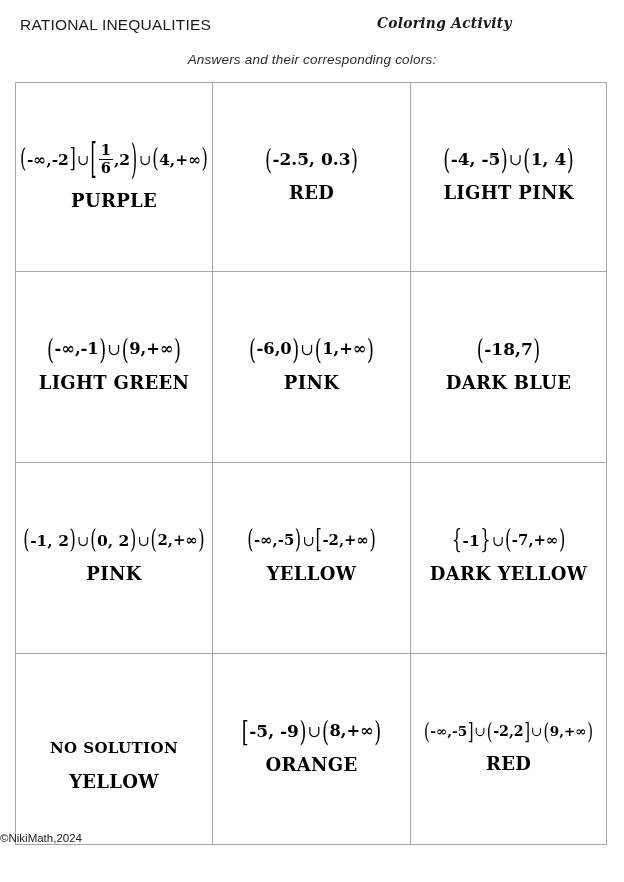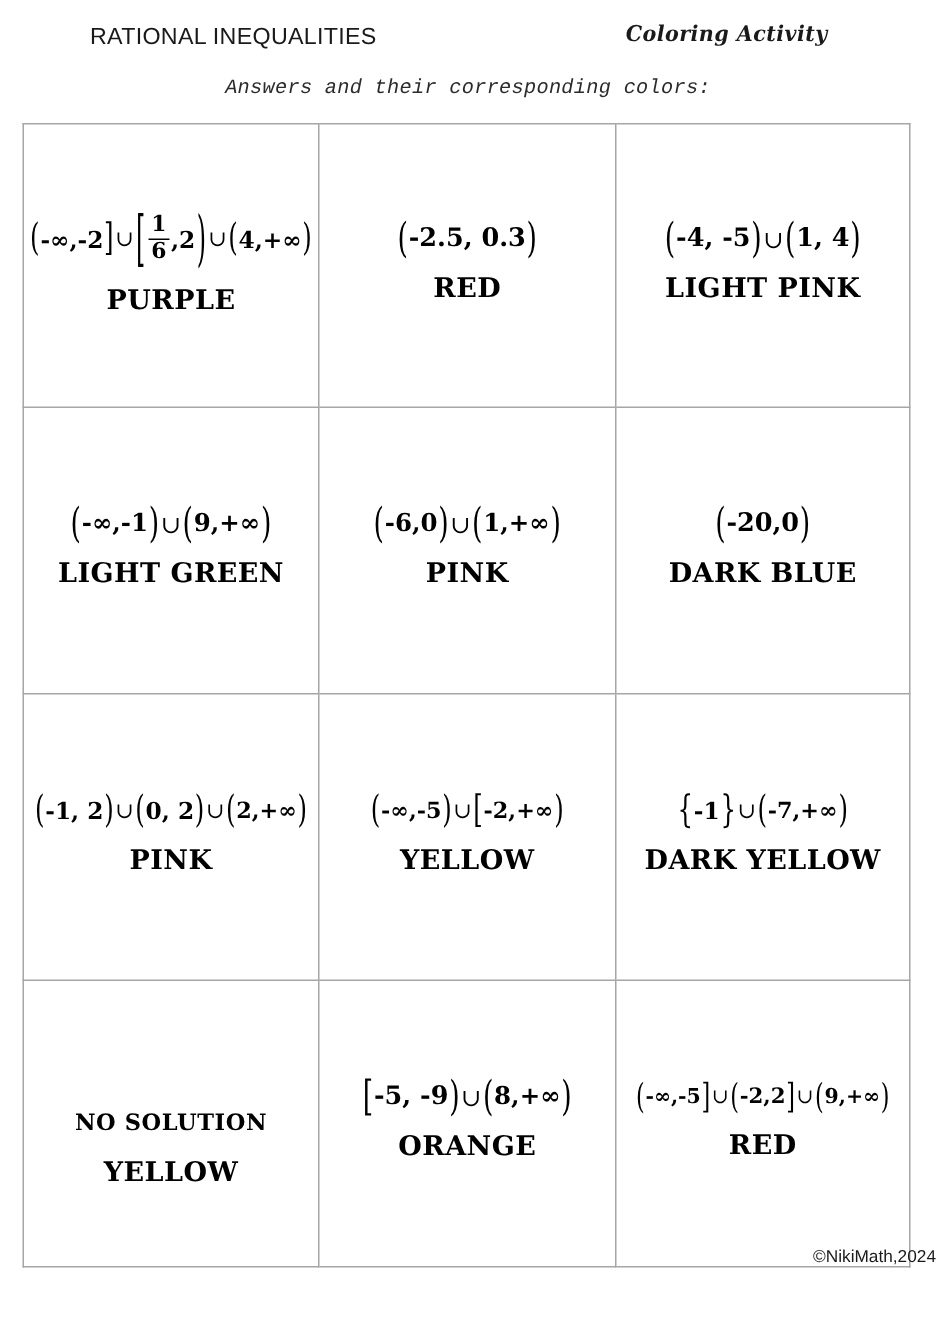--- a/index.html
+++ b/index.html
@@ -16,21 +16,20 @@
     overflow: hidden;
   }
 
   
   #header {
     position: absolute;
     left: 0;
     top: 0;
     width: 572px;
     height: 46px;
-    margin-left: 40px;
   }
   #worksheet-title {
     position: absolute;
     left: 20px;
     top: 16px;
     font-family: "Liberation Sans", sans-serif;
     font-size: 15.5px;
     font-weight: 400;
     letter-spacing: 0.2px;
     color: #1a1a1a;
@@ -49,21 +48,21 @@
     white-space: nowrap;
     transform: scaleX(0.95);
     transform-origin: right center;
   }
   #subtitle {
     position: absolute;
     left: 0;
     top: 52px;
     width: 624px;
     text-align: center;
-    font-family: Liberation Mono, monospace;
+    font-family: Liberation Sans, sans-serif;
     font-style: italic;
     font-size: 13.5px;
     font-weight: 400;
     color: #2b2b2b;
     letter-spacing: 0.2px;
   }
 
   
   #answers-table {
     position: absolute;
@@ -168,21 +167,21 @@
     font-size: 1.02em;
     padding: 0 1px;
   }
 
   
   #footer-credit {
     position: absolute;
     left: 0;
     top: 832px;
     width: 624px;
-    text-align: right;
+    text-align: left;
     font-family: "Liberation Sans", sans-serif;
     font-size: 11.5px;
     color: #1a1a1a;
   }
 </style>
 </head>
 <body>
 
 <div id="header">
   <div id="worksheet-title">RATIONAL INEQUALITIES</div>
@@ -274,21 +273,21 @@
               <span class="inf">1,+∞</span>
               <span class="dr">)</span>
           </div>
           <div class="color-name">PINK</div>
         </div>
       </td>
       <td>
         <div class="cell-inner">
           <div class="answer">
             <span class="dl">(</span>
-              <span>-20,0</span>
+              <span>-18,7</span>
               <span class="dr">)</span>
           </div>
           <div class="color-name">DARK BLUE</div>
         </div>
       </td>
     </tr>
 
     <tr class="r3">
       <td>
         <div class="cell-inner">

